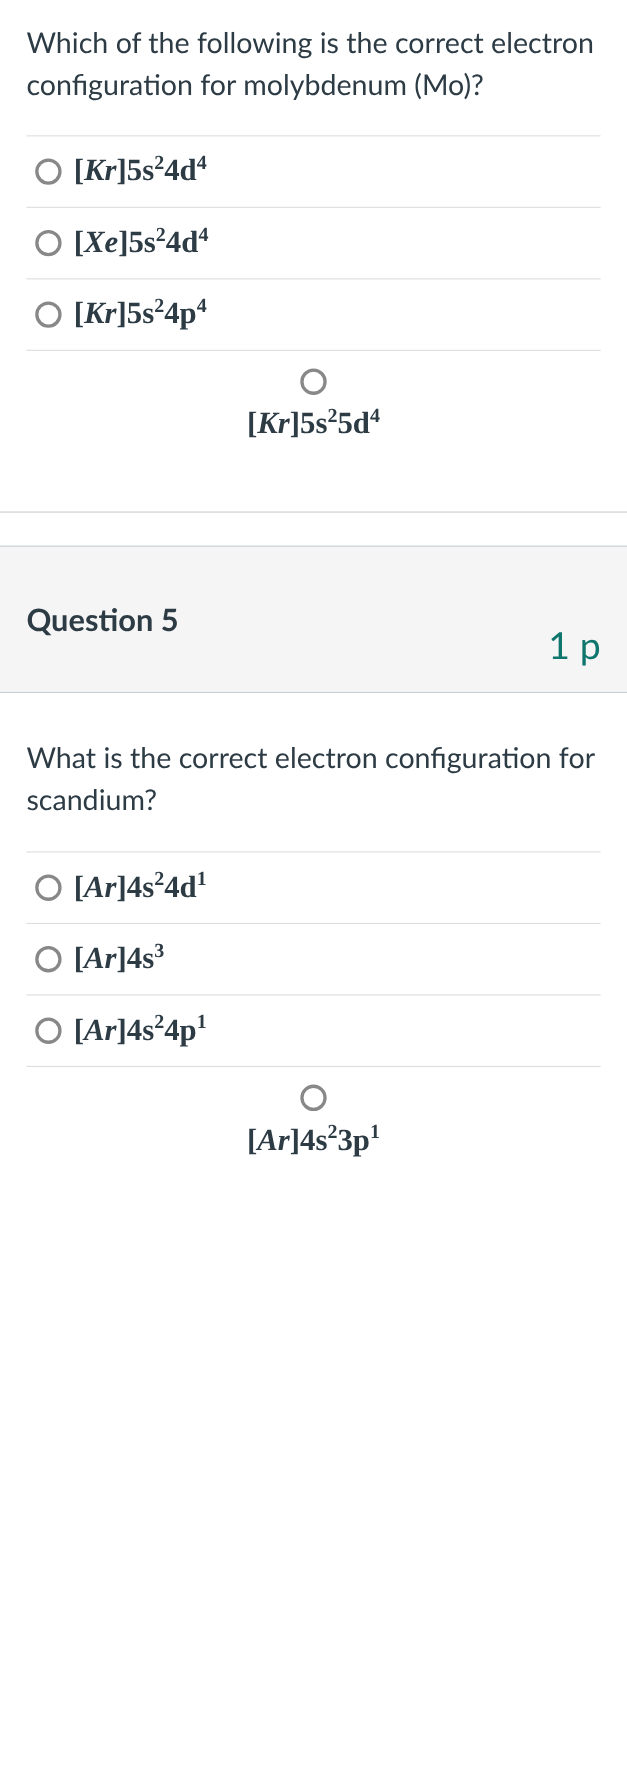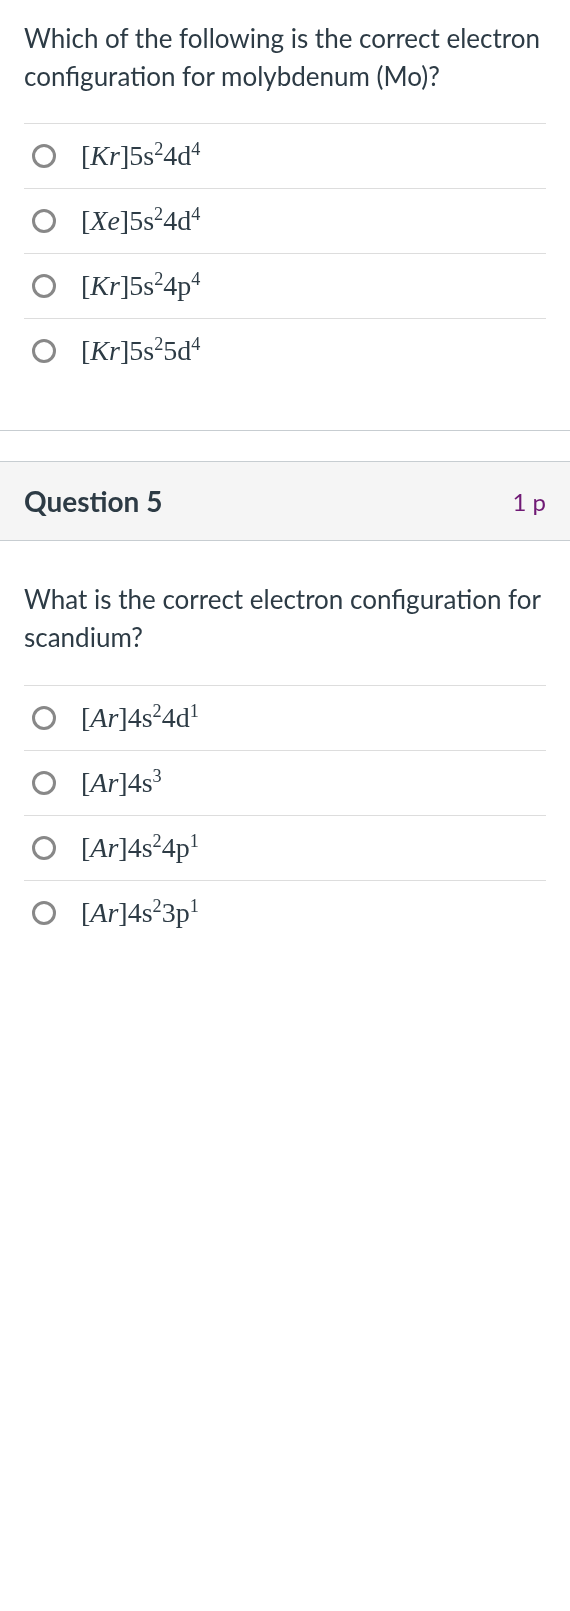--- a/index.html
+++ b/index.html
@@ -19,24 +19,26 @@
     margin-bottom: 28px;
   }
   .options {
     border-top: 1px solid #ddd;
   }
   .option-row {
     display: flex;
     align-items: center;
     padding: 16px 8px;
     border-bottom: 1px solid #ddd;
-    gap: 25px;
+    gap: 11px;
+    font-weight: bold;
   }
   .option-row:last-child {
     border-bottom: none;
+    flex-direction: column;
   }
   .radio {
     width: 24px;
     height: 24px;
     border: 3px solid #888;
     border-radius: 50%;
     flex-shrink: 0;
     background: #fff;
   }
   .option-label {
@@ -67,23 +69,24 @@
     border-top: 1px solid #c7cdd1;
     border-bottom: 1px solid #c7cdd1;
     margin-top: 30px;
   }
   .header-title {
     font-size: 28px;
     font-weight: 700;
     color: #2d3b45;
   }
   .header-points {
-    font-size: 24px;
-    color: #701a75;
+    font-size: 34px;
+    color: #0f766e;
     white-space: nowrap;
+    margin-top: 47px;
   }
   .q4-wrap {
     margin-top: 20px;
   }
 </style>
 </head>
 <body>
 
 <div class="question-block">
   <p class="question-text">Which of the following is the correct electron configuration for molybdenum (Mo)?</p>

